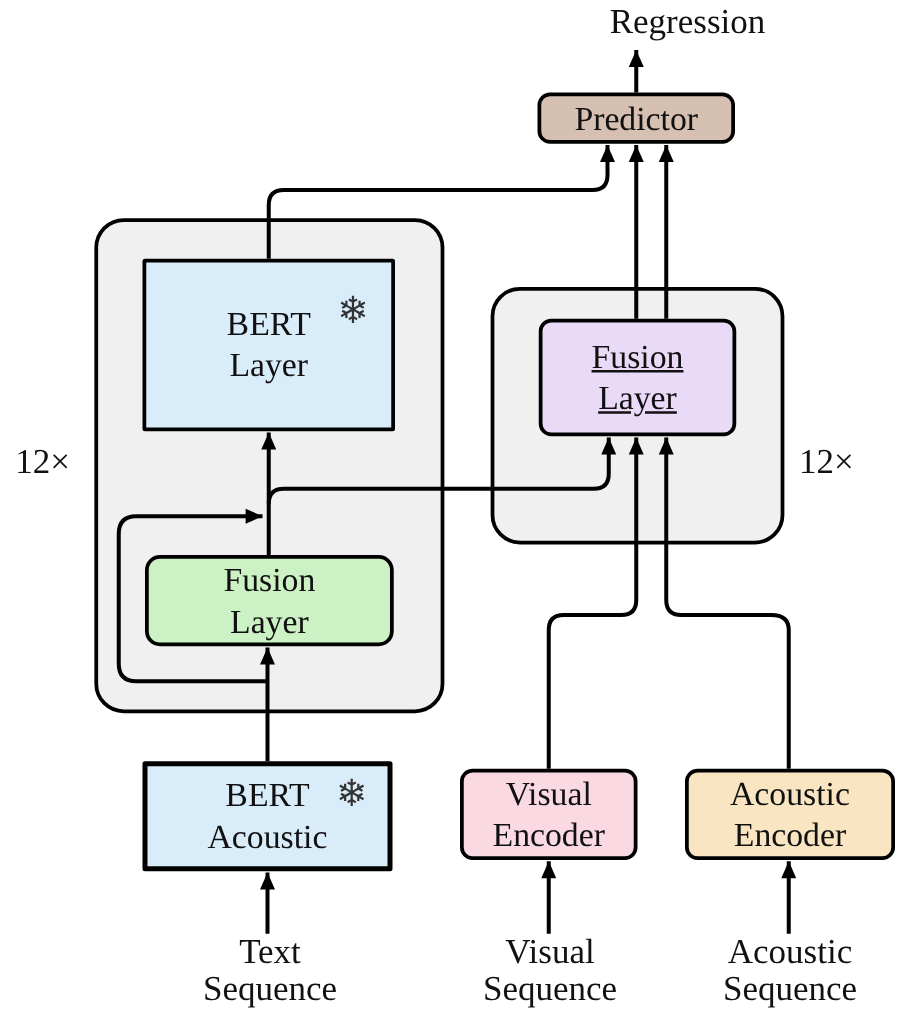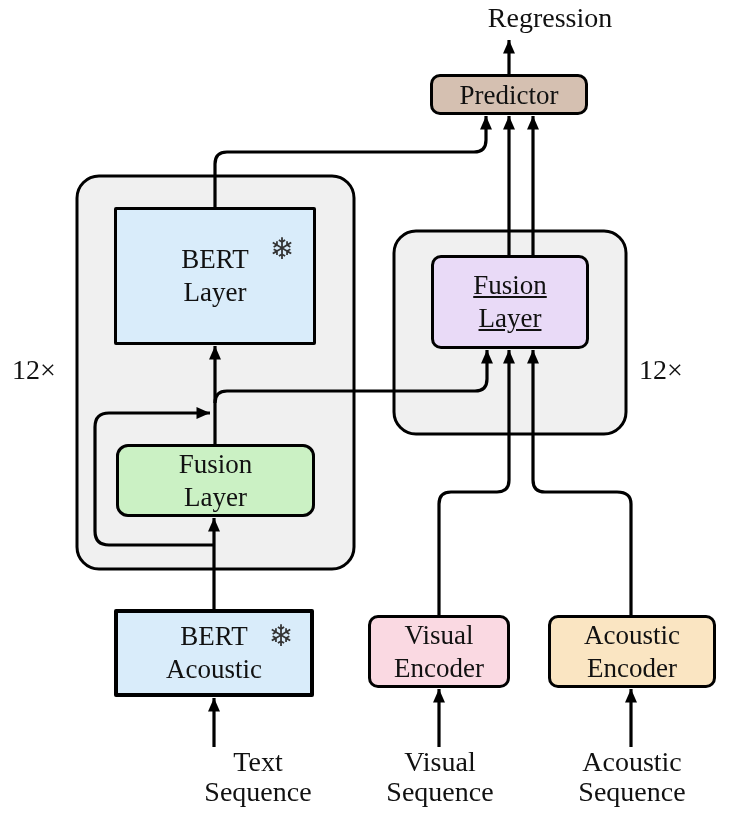--- a/index.html
+++ b/index.html
@@ -26,21 +26,21 @@
     position:absolute; font-family:"DejaVu Sans", sans-serif; font-size:30px;
     line-height:30px; color:#333;
   }
   #bert-layer .snowflake{top:24px; right:18px;}
   #bert-tokenizer .snowflake{top:8px; right:16px;}
   .lbl{position:absolute; z-index:2; text-align:center; white-space:nowrap;
        font-size:28px; line-height:30px; transform:translateX(-50%);}
   #regression-label{left:510px; top:3px;margin-left:40px;}
   #mult-left{left:34px; top:355px;}
   #mult-right{left:661px; top:355px;}
-  #text-sequence-label{left:216px; top:747px;margin-left:42px;}
+  #text-sequence-label{left:216px; top:747px;}
   #visual-sequence-label{left:440px; top:747px;}
   #acoustic-sequence-label{left:632px; top:747px;}
 </style>
 </head>
 <body>
 
 <div class="canvas">
 
   <svg class="wires" width="739" height="821" viewBox="0 0 739 821">
     <defs>

